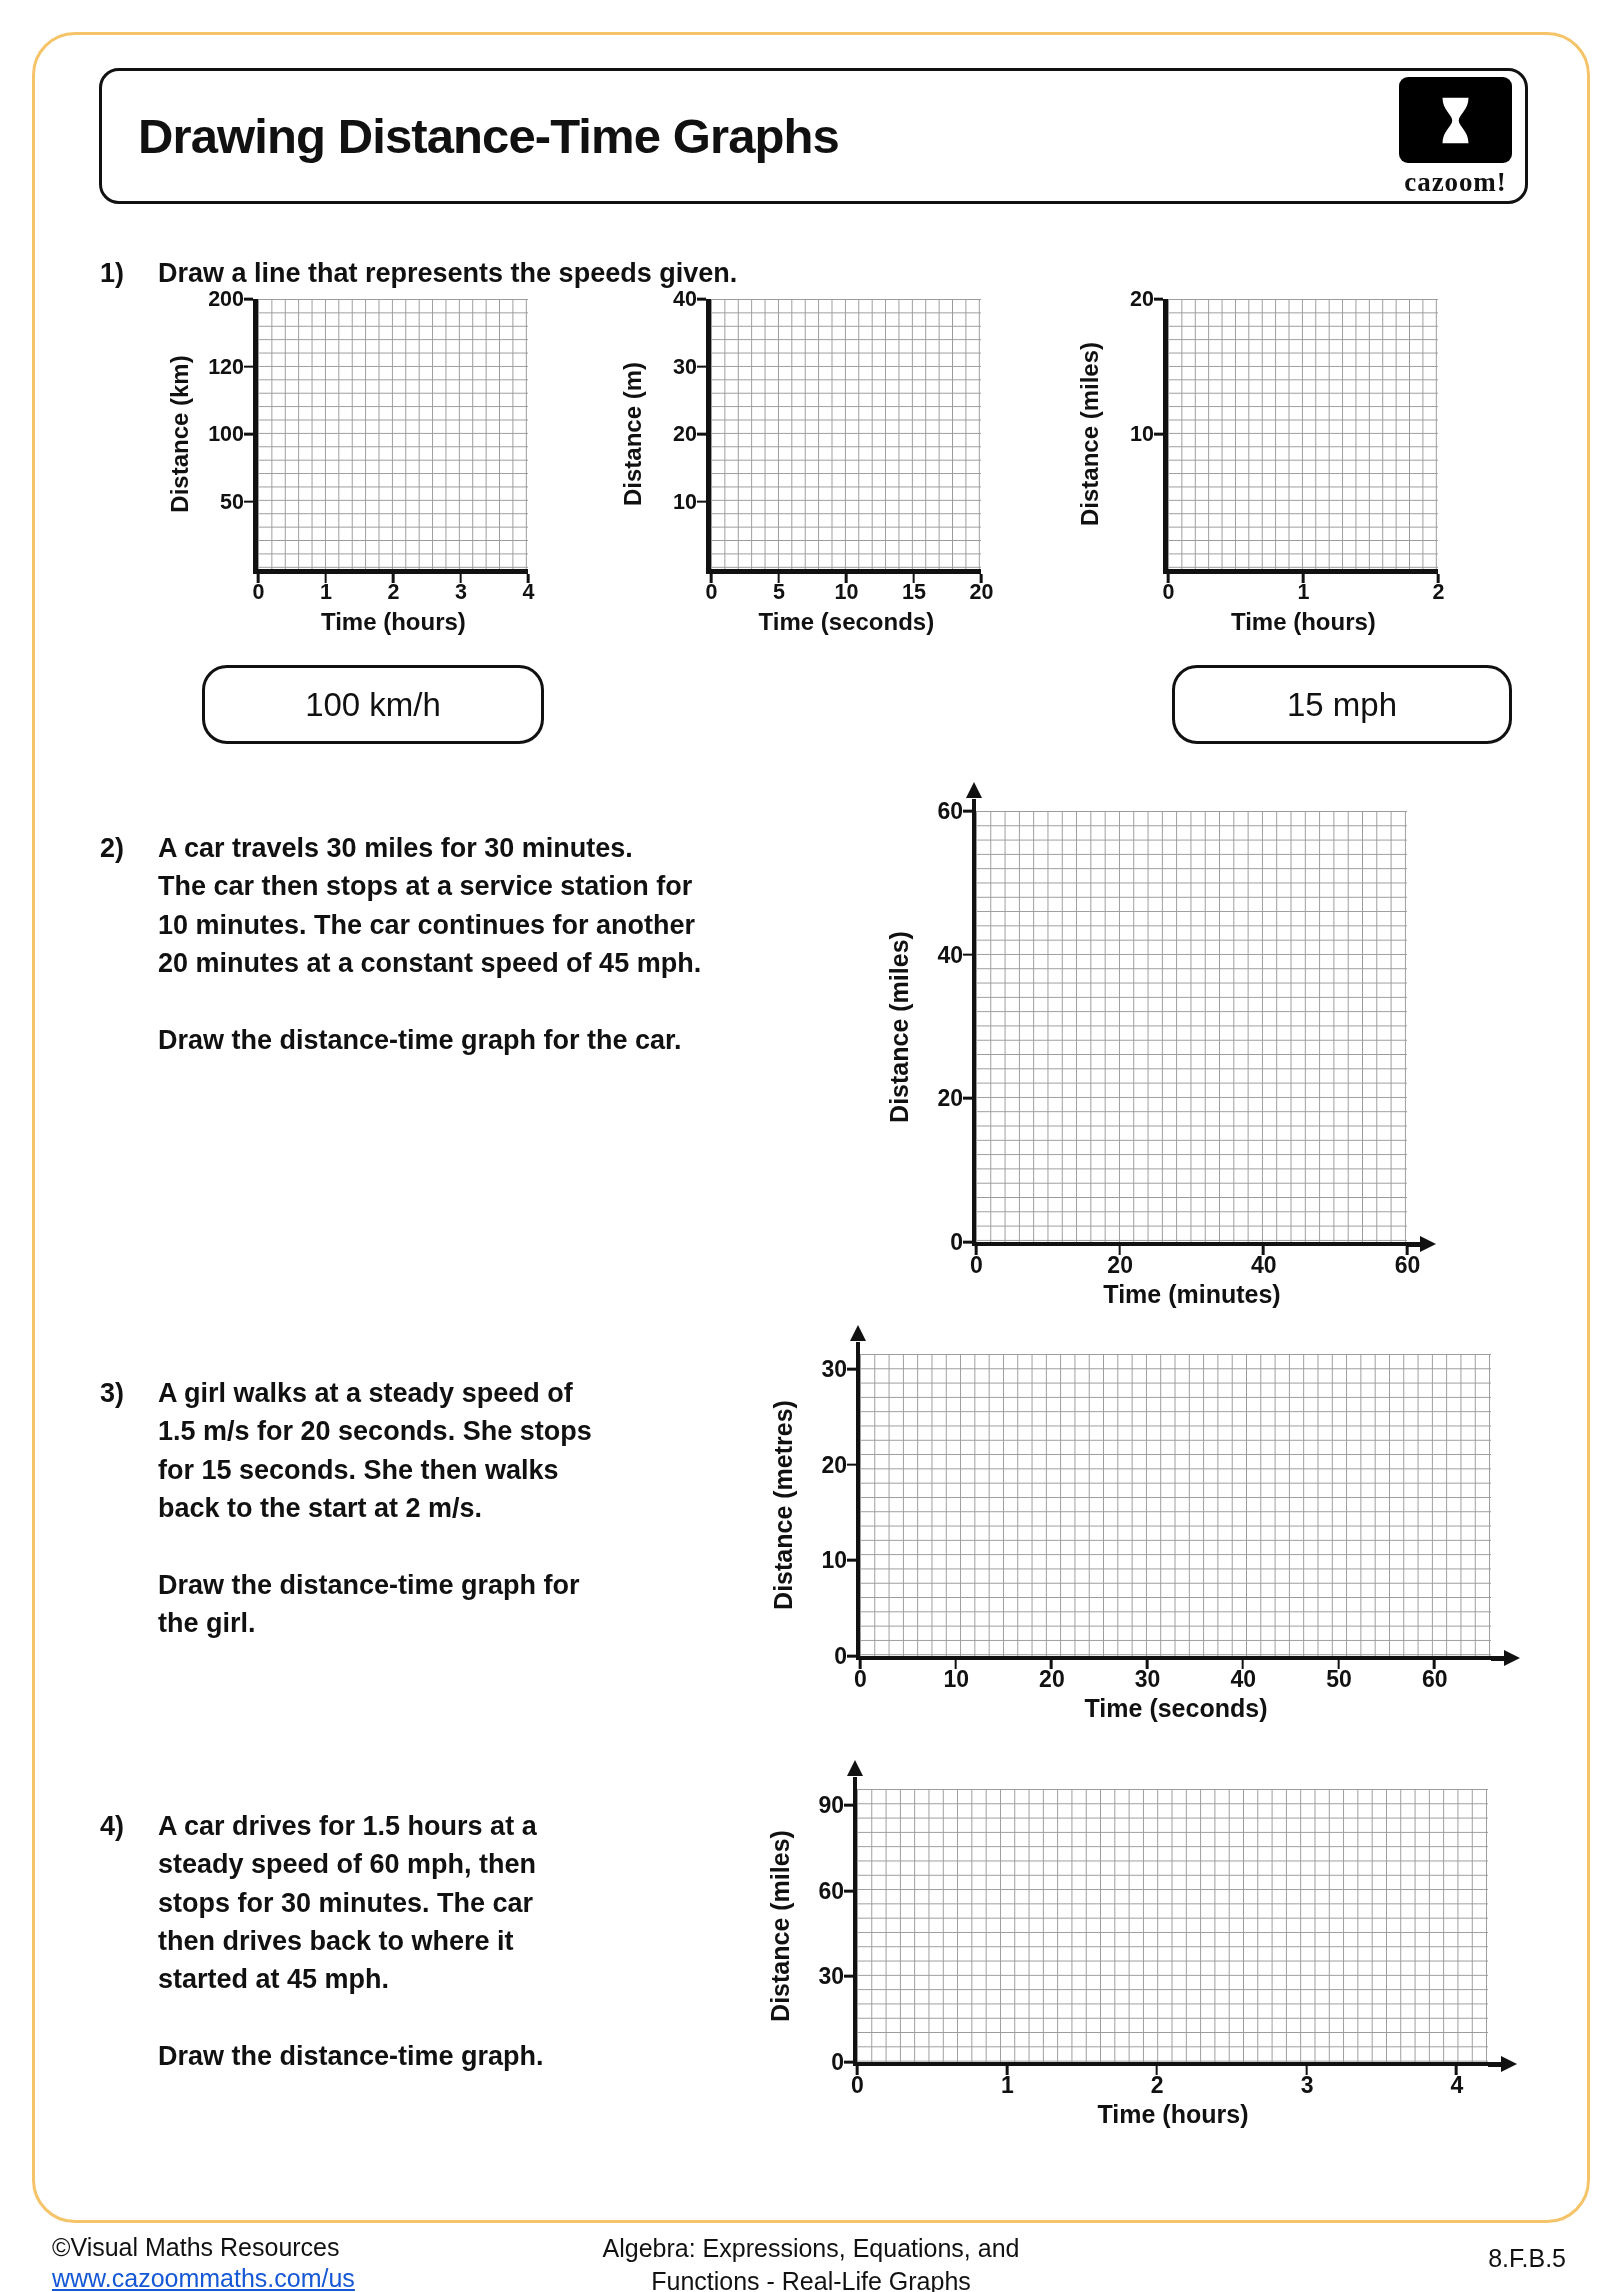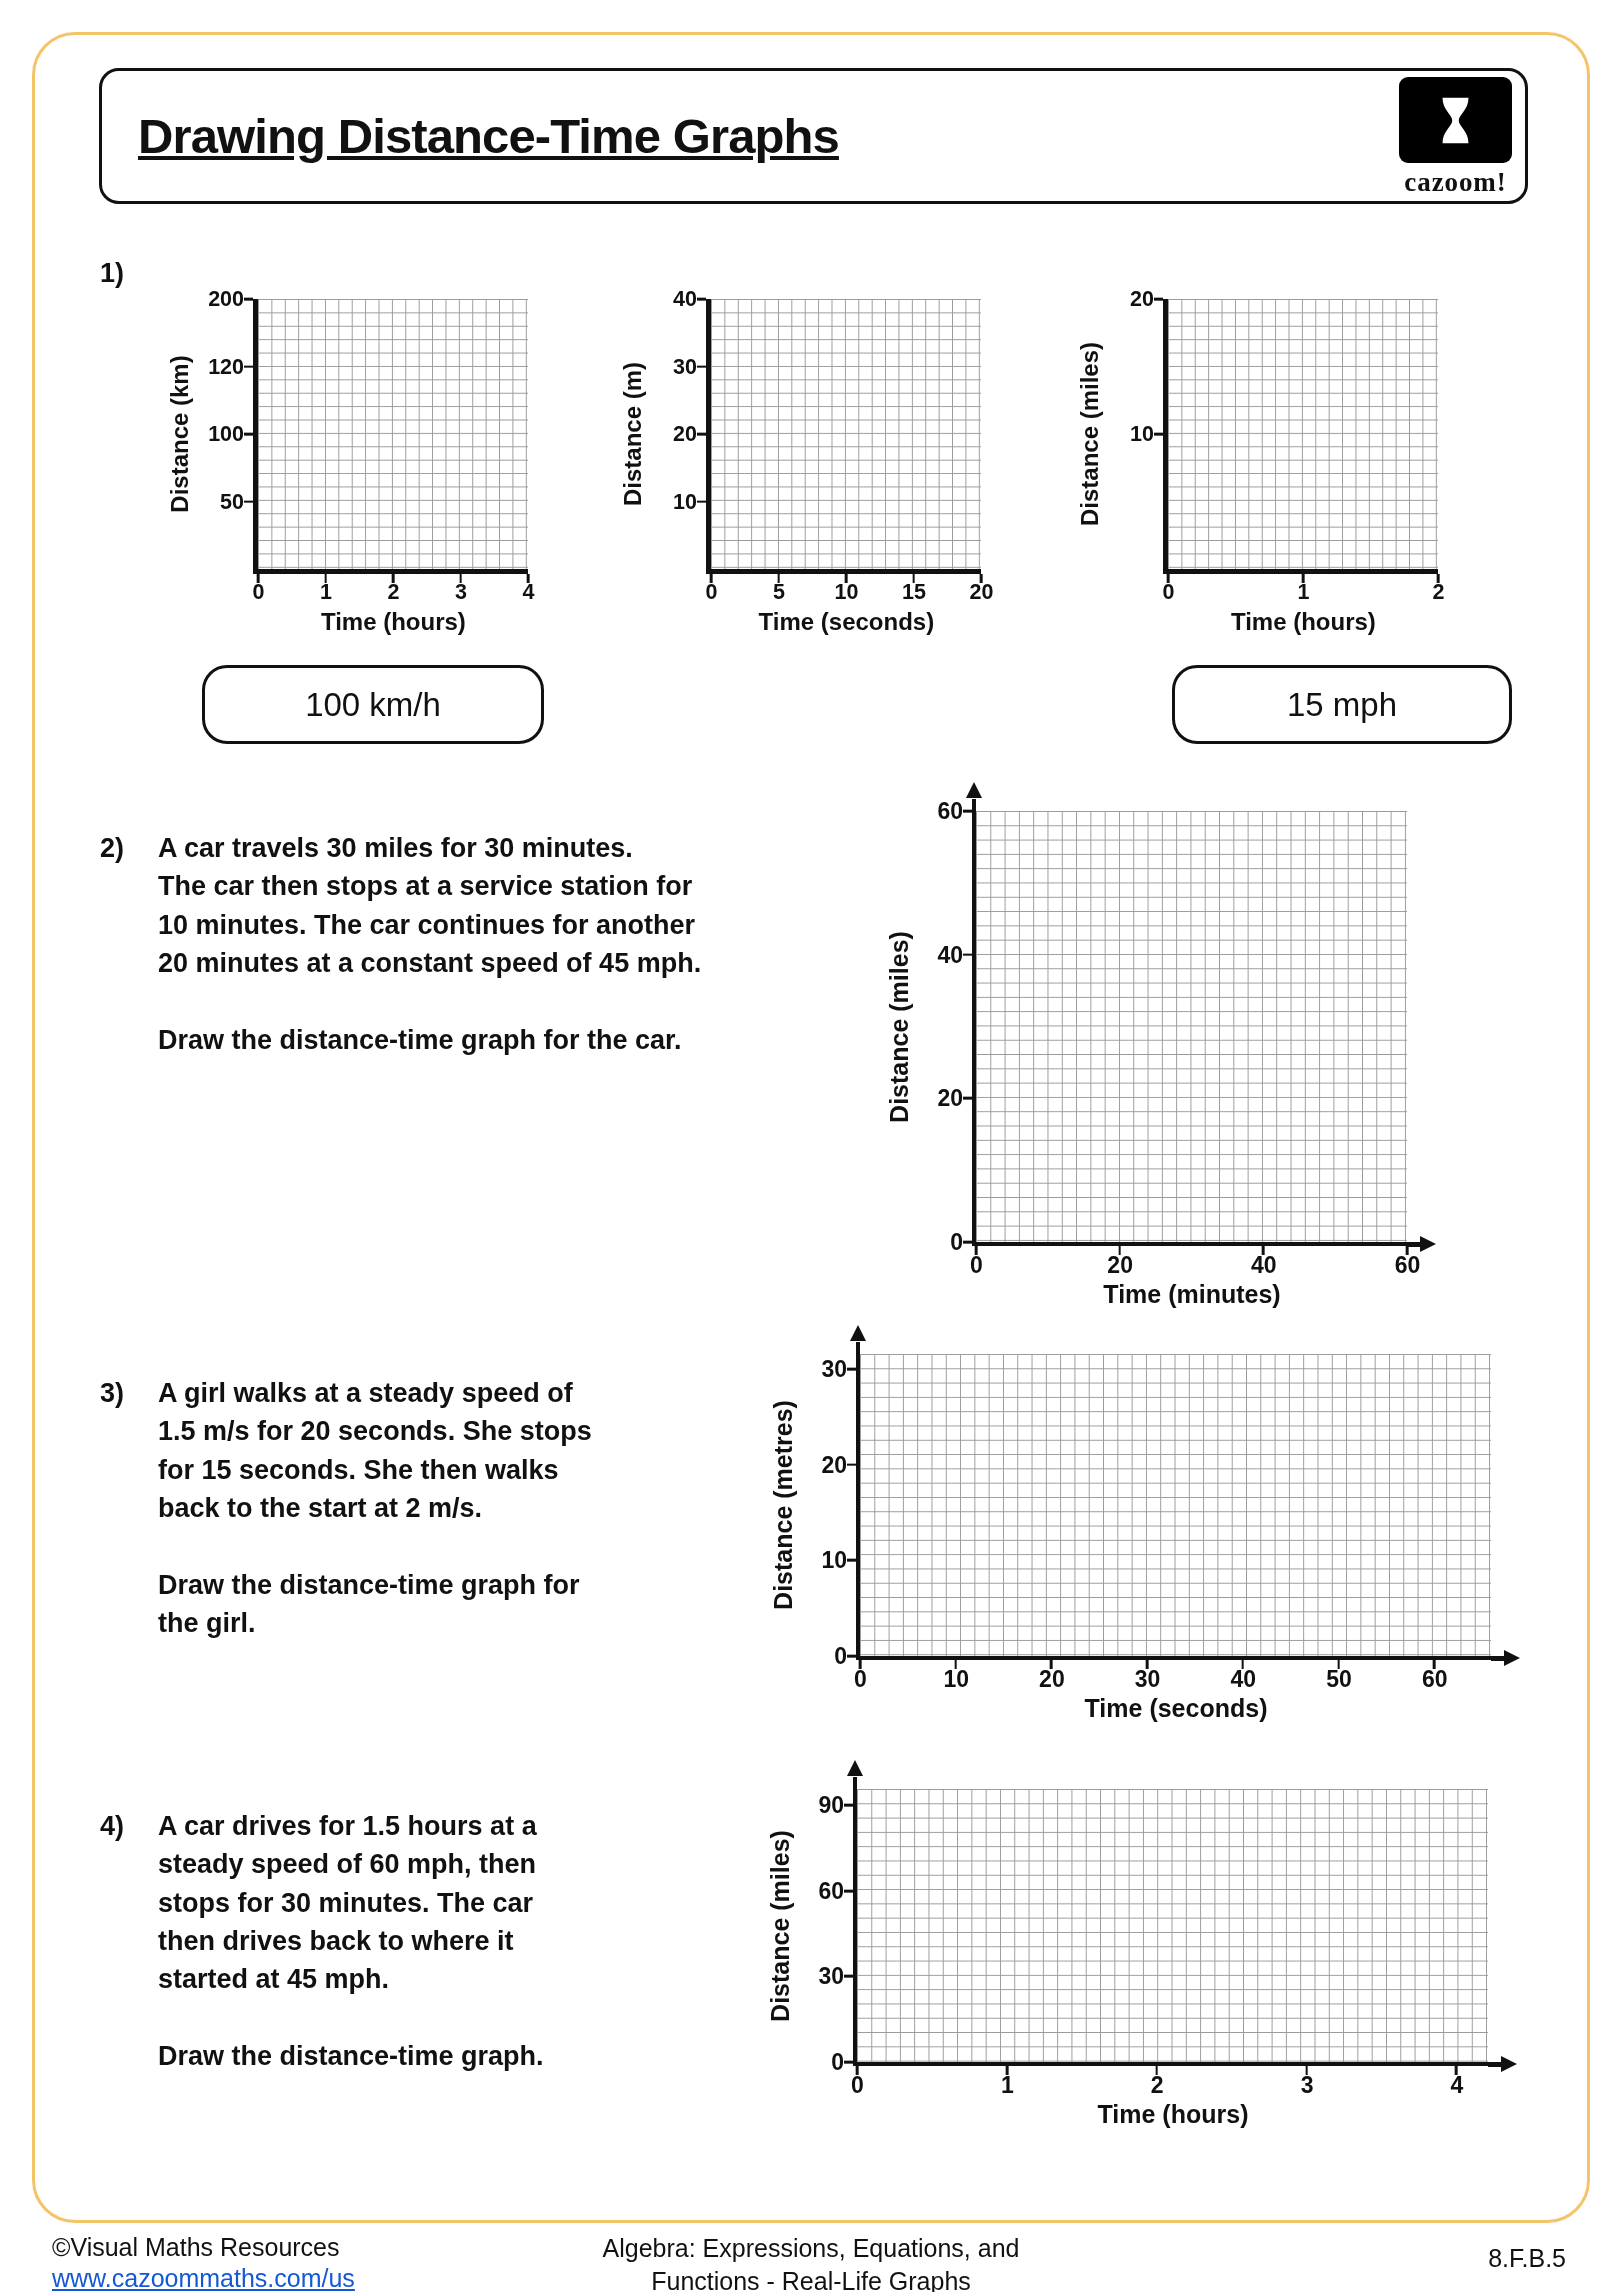--- a/index.html
+++ b/index.html
@@ -4,21 +4,21 @@
 <style>
   html,body{margin:0;padding:0;background:#fff;}
   body{font-family:"Liberation Sans", sans-serif; color:#111;}
   .page{position:relative;width:1622px;height:2293px;background:#fff;overflow:hidden;}
 
   .outer-border{position:absolute;left:32px;top:32px;right:32px;bottom:70px;
     border:3.6px solid #F5C469;border-radius:43px;}
 
   .title-box{position:absolute;left:99px;top:68px;width:1429px;height:136px;
     border:3.6px solid #111;border-radius:19.7px;background:#fff;
-    display:flex;align-items:center;box-sizing:border-box;text-decoration:underline;}
+    display:flex;align-items:center;box-sizing:border-box;}
   .title{margin:0;padding-left:36px;font-size:49px;font-weight:bold;letter-spacing:-0.9px;}
 
   .logo{position:absolute;left:1384px;top:77px;width:143px;text-align:center;}
   .logo-box{width:113px;height:86px;background:#000;border-radius:9px;margin:0 auto;
     display:flex;align-items:center;justify-content:center;}
   .logo-text{margin-top:3.6px;font-family:"Liberation Serif", serif;font-weight:bold;
     font-size:27px;letter-spacing:0.9px;}
 
   .qnum,.qtext{position:absolute;font-size:27px;font-weight:bold;line-height:1.42;
     white-space:pre-line;}
@@ -70,20 +70,21 @@
   <div class="logo">
     <div class="logo-box">
       <svg width="39" height="61" viewBox="0 0 60 80" aria-hidden="true">
         <path d="M10 5 H50 C50 24 35 31 35 40 C35 49 50 56 50 75 H10 C10 56 25 49 25 40 C25 31 10 24 10 5 Z" fill="#ffffff"></path>
       </svg>
     </div>
     <div class="logo-text">cazoom!</div>
   </div>
 
   <div class="qnum" style="left:100px;top:254px;">1)</div>
+  <div class="qtext" style="left:158px;top:254px;">Draw a line that represents the speeds given.</div>
 
   <div class="graph" style="left:163px;top:299px;">
       <div class="g-ylab" style="width: 34px; height: 270px;">
         <span style="font-size: 24px;">Distance (km)</span>
       </div>
       <div class="g-yticks" style="width: 56px; height: 270px;">
         <span class="g-ytick" style="top: 0%; font-size: 21.5px;">200</span>
         <span class="g-ytick" style="top: 25%; font-size: 21.5px;">120</span>
         <span class="g-ytick" style="top: 50%; font-size: 21.5px;">100</span>
         <span class="g-ytick" style="top: 75%; font-size: 21.5px;">50</span>

